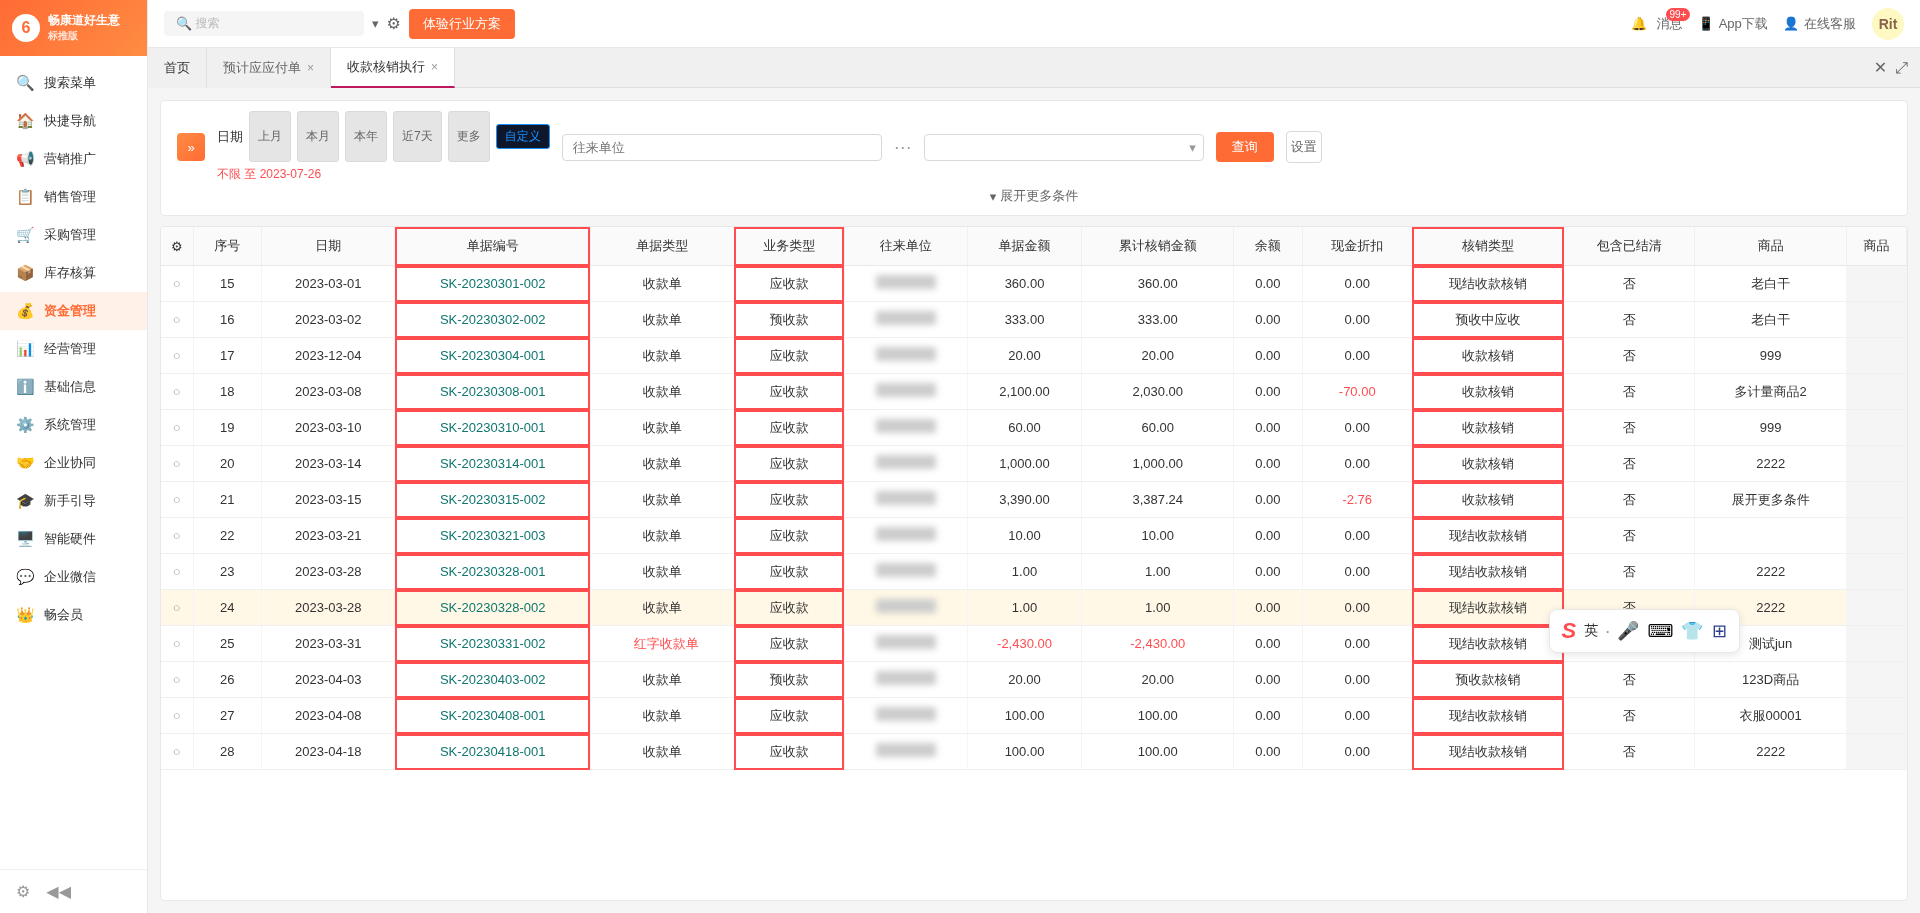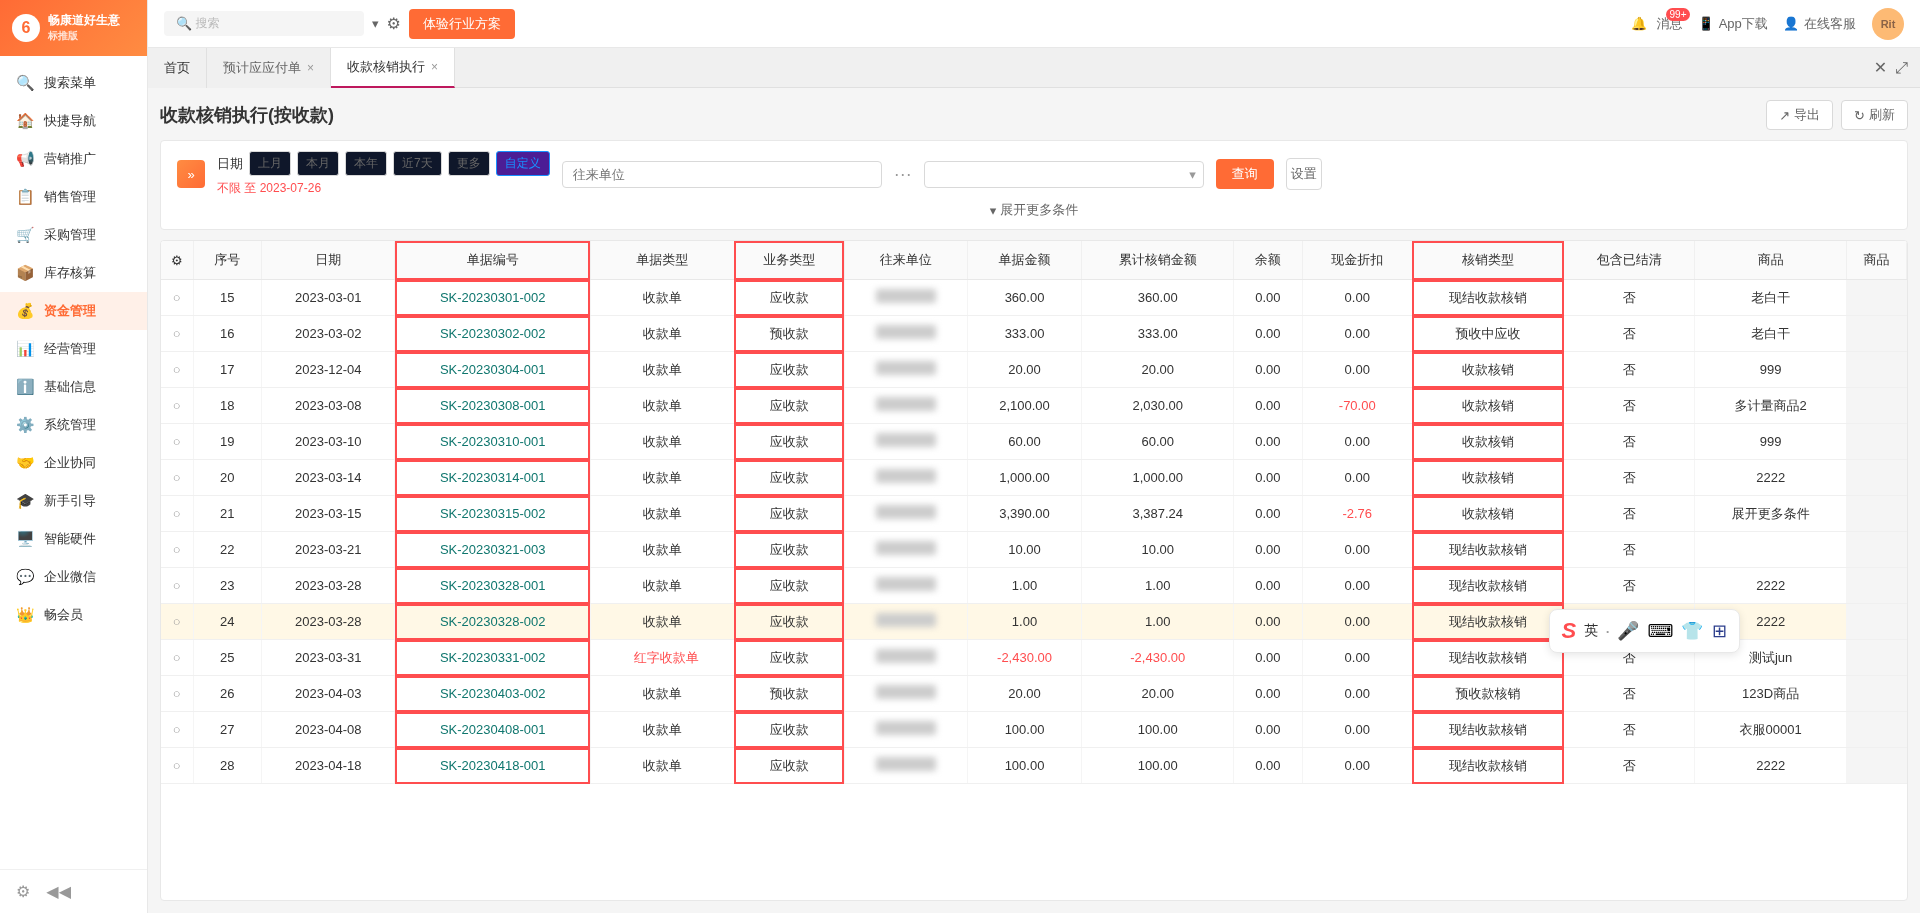--- a/index.html
+++ b/index.html
@@ -218,33 +218,33 @@
       border-radius: 4px;
       display: flex;
       align-items: center;
       justify-content: center;
       color: #fff;
       cursor: pointer;
       font-size: 14px;
     }
     .filter-label { color: #333; font-size: 13px; white-space: nowrap; }
     .filter-date-btn {
-      padding: 3px 8px;
+      padding: 16px 8px;
       border: 1px solid #d9d9d9;
       border-radius: 3px;
-      background: #0f172a;
+      background: #e5e5e5;
       color: #666;
       cursor: pointer;
       font-size: 12px;
     }
     .filter-date-btn.active, .filter-date-btn-custom {
       padding: 3px 8px;
       border: 1px solid #1890ff;
       border-radius: 3px;
-      background: #4c1d95;
+      background: #0f172a;
       color: #1890ff;
       cursor: pointer;
       font-size: 12px;
     }
     .filter-date-range { color: #ff4d4f; font-size: 12px; margin-top: 2px; }
     .filter-input {
       flex: 1;
       min-width: 200px;
       max-width: 320px;
       padding: 5px 10px;
@@ -476,21 +476,21 @@
         <span style="font-size:13px;color:#666;margin-left:4px;">消息</span>
       </div>
       <div class="link">
         <span>📱</span>
         <span>App下载</span>
       </div>
       <div class="link">
         <span>👤</span>
         <span>在线客服</span>
       </div>
-      <div class="topbar-avatar" style="width:32px;height:32px;background:#fdba74;border-radius:50%;display:flex;align-items:center;justify-content:center;font-size:11px;color:#8b6347;font-weight:bold;">Rit</div>
+      <div class="topbar-avatar" style="width:32px;height:32px;background:#fef9c3;border-radius:50%;display:flex;align-items:center;justify-content:center;font-size:14px;color:#8b6347;font-weight:bold;">Rit</div>
     </div>
   </div>
 
   <div class="tabbar">
     <div class="tab home">
       <span>首页</span>
     </div>
     <div class="tab">
       <span>预计应应付单</span>
       <span class="close-icon">×</span>
@@ -500,33 +500,20 @@
       <span class="close-icon">×</span>
     </div>
     <div class="tabbar-controls">
       <span class="ctrl-icon">✕</span>
       <span class="ctrl-icon">⤢</span>
     </div>
   </div>
 
   <div class="page-content">
 
-    <div class="page-header">
-      <div class="page-title">收款核销执行(按收款)</div>
-      <div class="page-actions">
-        <button class="btn-export">
-          <span>↗</span>
-          <span>导出</span>
-        </button>
-        <button class="btn-refresh">
-          <span>↻</span>
-          <span>刷新</span>
-        </button>
-      </div>
-    </div>
 
     <div class="filter-area">
       <div class="filter-row">
         <div class="filter-expand-btn">
           <span>»</span>
         </div>
         <div class="filter-date-section">
           <div style="display:flex;align-items:center;gap:6px;">
             <span class="filter-label">日期</span>
             <button class="filter-date-btn">上月</button>

